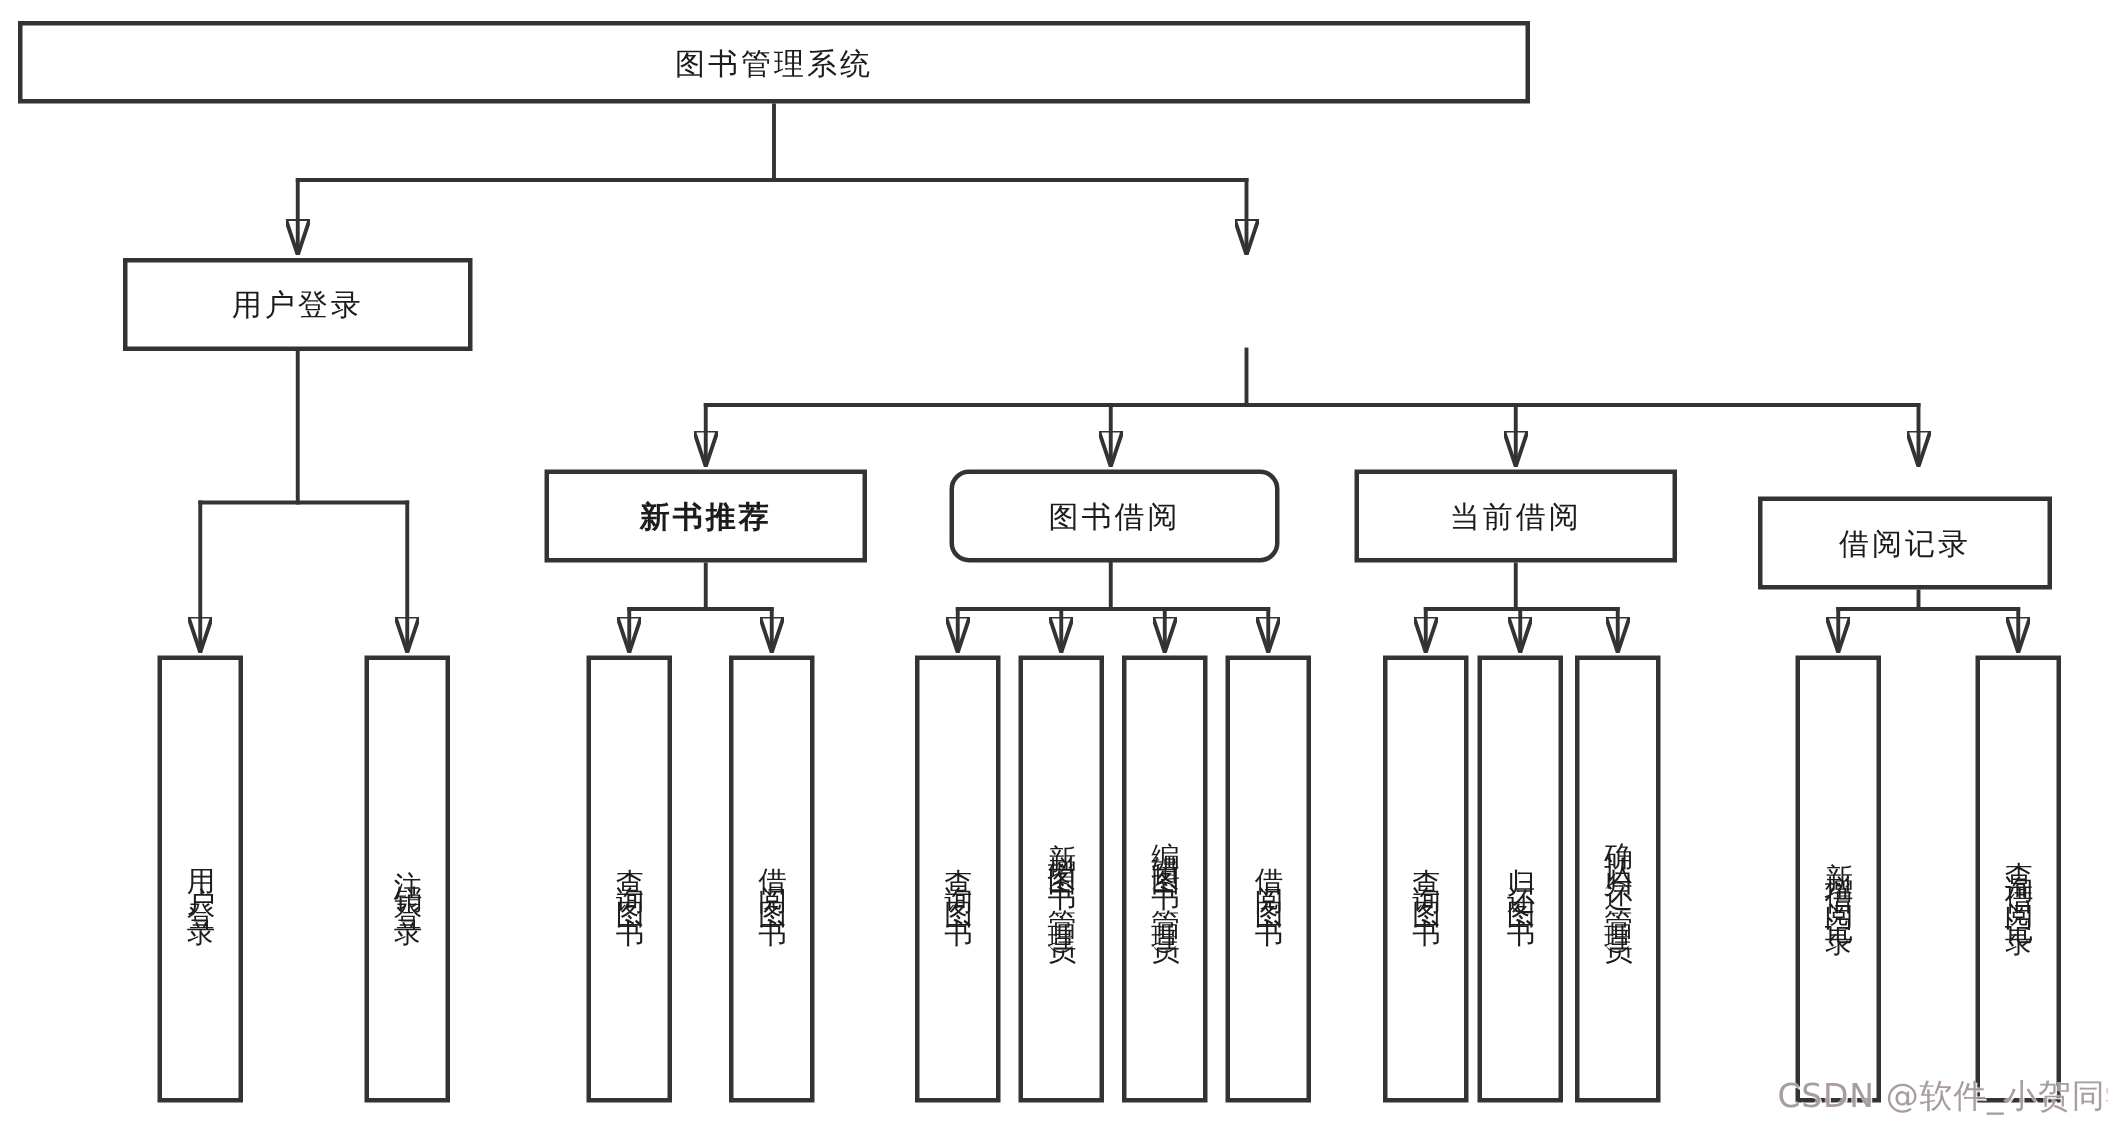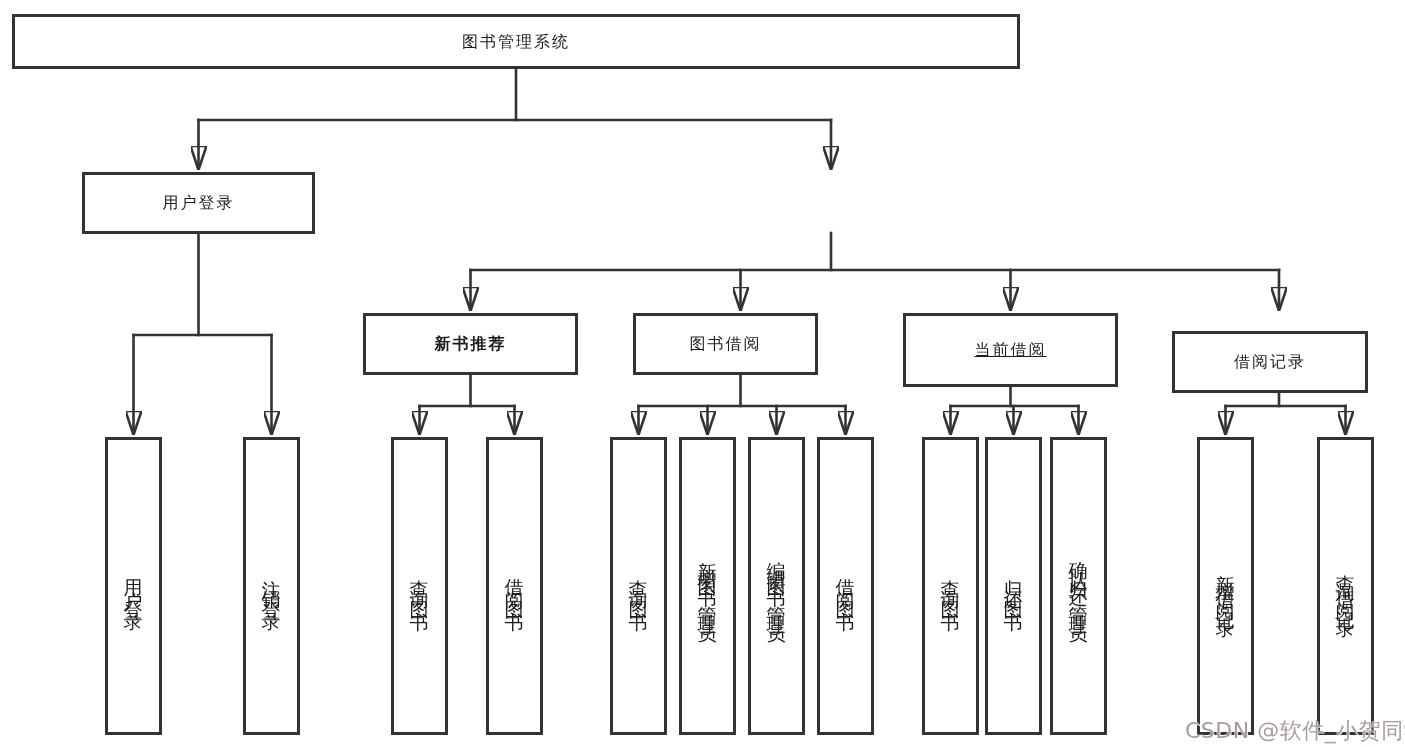--- a/index.html
+++ b/index.html
@@ -37,21 +37,21 @@
     box-sizing:border-box;
     border:3px solid var(--line);
     background:#ffffff;
     display:flex;
     align-items:center;
     justify-content:center;
     z-index:2;
     color:var(--text);
   }
   .box.h span{
-    font-size:16px;
+    font-size:20px;
     letter-spacing:2px;
     white-space:nowrap;
     line-height:1;
   }
   .box.v span{
     writing-mode:vertical-rl;
     text-orientation:mixed;
     font-size:19px;
     letter-spacing:11px;
     line-height:1;
@@ -132,24 +132,24 @@
     <span>图书管理系统</span>
   </div>
 
   <div class="box h" style="left:82px;top:172px;width:233px;height:62px;">
     <span>用户登录</span>
   </div>
 
   <div class="box h" style="left:363px;top:313px;width:215px;height:62px;font-weight:bold;">
     <span>新书推荐</span>
   </div>
-  <div class="box h" style="left:633px;top:313px;width:185px;height:62px;">
+  <div class="box h" style="left:633px;top:313px;width:220px;height:62px;border-radius:13px;">
     <span>图书借阅</span>
   </div>
-  <div class="box h" style="left:903px;top:313px;width:215px;height:74px;text-decoration:underline;">
+  <div class="box h" style="left:903px;top:313px;width:215px;height:62px;">
     <span>当前借阅</span>
   </div>
   <div class="box h" style="left:1172px;top:331px;width:196px;height:62px;">
     <span>借阅记录</span>
   </div>
 
   <div class="box v" style="left:105px;top:437px;width:57px;height:298px;">
     <span>用户登录</span>
   </div>
   <div class="box v" style="left:243px;top:437px;width:57px;height:298px;">

